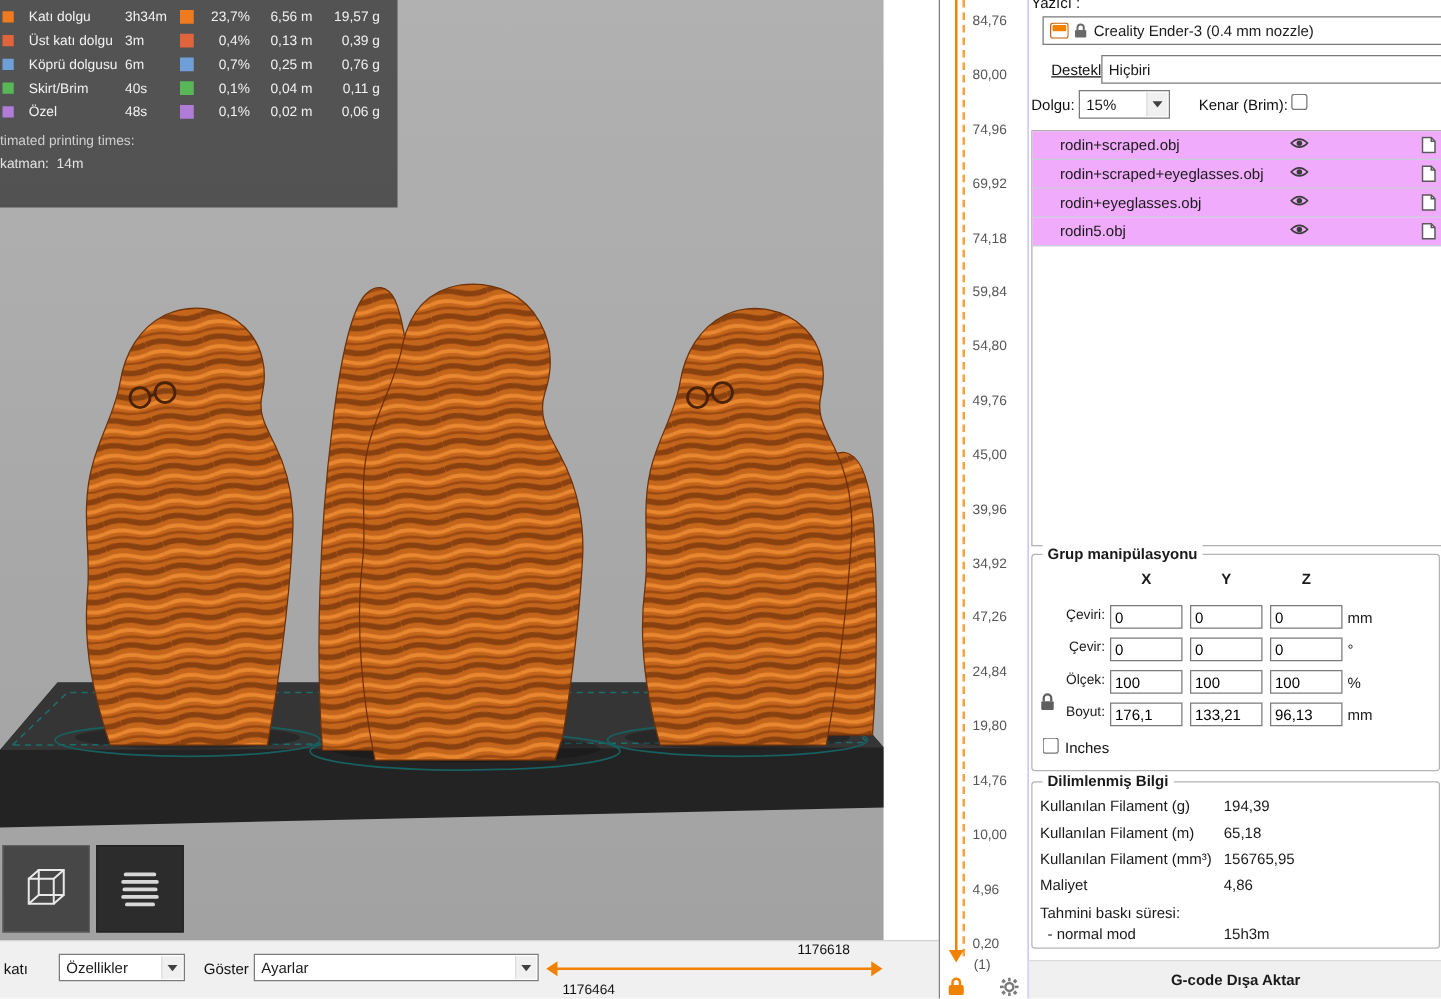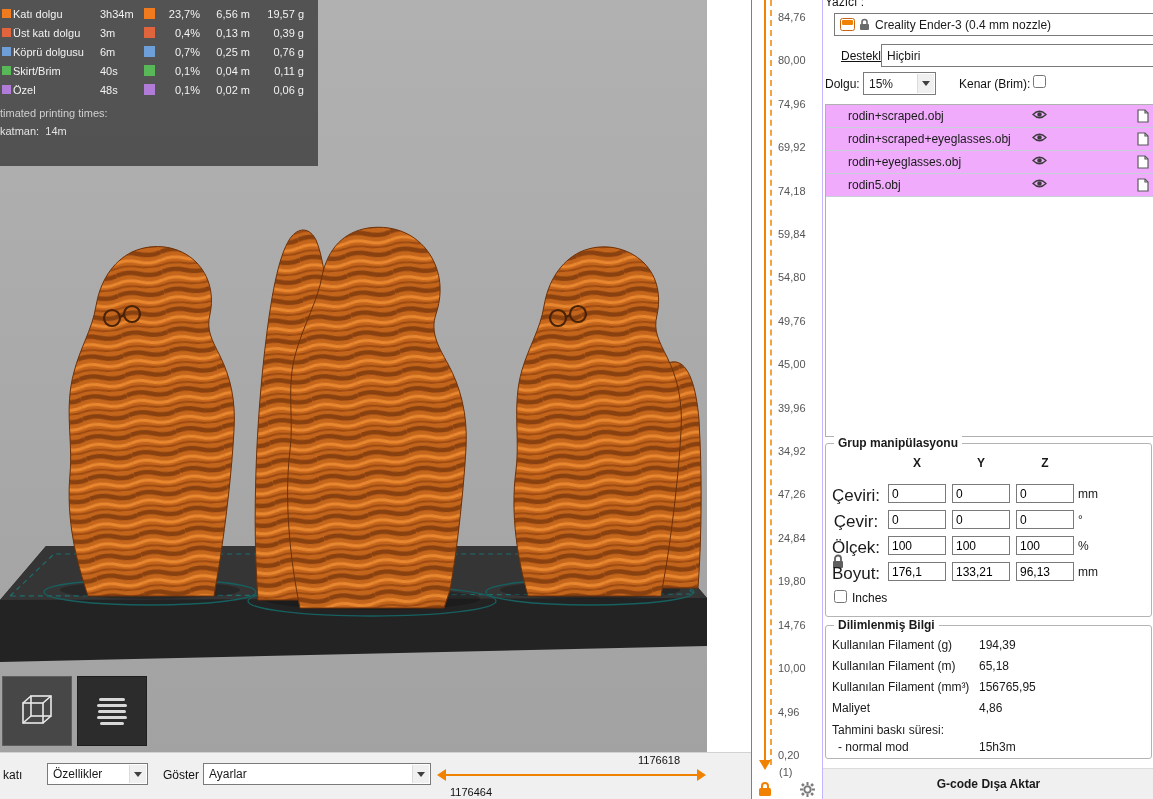--- a/index.html
+++ b/index.html
@@ -7,21 +7,21 @@
        font-family:"Liberation Sans",sans-serif;font-size:12px;color:#1a1a1a;background:#fff;}
 
   
   .gl{position:absolute;left:0;top:0;width:707px;height:752px;overflow:hidden;}
   .stats{position:absolute;left:0;top:0;width:318px;height:162px;
          background:rgba(62,62,62,0.82);color:#f2f2f2;font-size:11px;padding:4px 0 0 0;}
   .stats-row{display:grid;grid-template-columns:12px 88px 44px 20px 42px 50px 54px;
              align-items:center;height:19px;}
   .chip{width:9px;height:9px;display:inline-block;margin-left:2px;}
   .chip2{width:11px;height:11px;display:inline-block;}
-  .s-name{padding-left:1px;}
+  .s-name{padding-left:11px;}
   .s-num{text-align:right;padding-right:6px;}
   .stats-foot{margin-top:5px;line-height:18px;color:#e3e3e3;}
   .stats-foot .ft{color:#cfcfcf;}
 
   .viewbtns{position:absolute;left:2px;top:676px;display:flex;gap:5px;}
   .viewbtn{width:68px;height:68px;background:#474747;border:1px solid #5e5e5e;
            display:flex;align-items:center;justify-content:center;}
   .viewbtn.pressed{background:#2c2c2c;border-color:#1f1f1f;}
 
   
@@ -65,21 +65,21 @@
   .ptable .trow{height:22px;background:#f0abfc;border-bottom:1px solid #c6cfd8;position:relative;
                 font-size:12px;display:flex;align-items:center;}
   .fname{position:absolute;left:22px;white-space:nowrap;}
   .roweye{position:absolute;left:206px;top:4px;}
   .rowdoc{position:absolute;right:4px;top:4px;}
 
   .gbox{position:absolute;border:1px solid #b4b4b4;border-radius:3px;background:#fff;box-sizing:border-box;}
   .gbox .legend{position:absolute;top:-8px;left:8px;background:#fff;padding:0 4px;
                 font-weight:bold;font-size:12px;white-space:nowrap;}
   .axis-h{position:absolute;width:58px;text-align:center;font-weight:bold;font-size:12px;top:12px;}
-  .g-label{position:absolute;left:2px;width:56px;text-align:center;font-size:17px;}
+  .g-label{position:absolute;left:2px;width:56px;text-align:right;font-size:11px;}
   .g-input{position:absolute;width:58px;height:19px;border:1px solid #7a7a7a;font-size:12px;
            padding:0 3px;box-sizing:border-box;font-family:"Liberation Sans",sans-serif;}
   .g-unit{position:absolute;left:252px;font-size:12px;}
   .sl-label{position:absolute;left:6px;font-size:12px;white-space:nowrap;}
   .sl-value{position:absolute;left:153px;font-size:12px;white-space:nowrap;}
   .export{position:absolute;left:0;top:768px;width:331px;height:31px;background:#f0f0f0;
           border-top:1px solid #dcdcdc;display:flex;align-items:center;justify-content:center;
           font-weight:bold;font-size:12px;box-sizing:border-box;cursor:pointer;}
   .cb{width:13px;height:13px;margin:0;position:absolute;}
   input[type="checkbox"]{accent-color:#444;}

